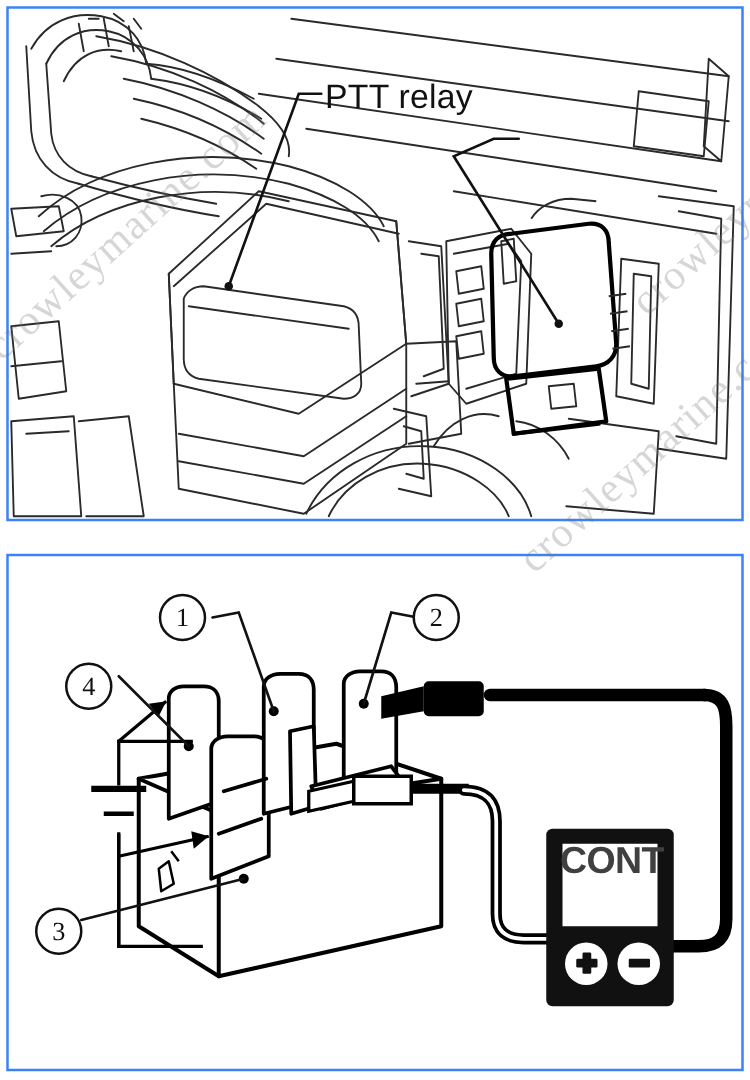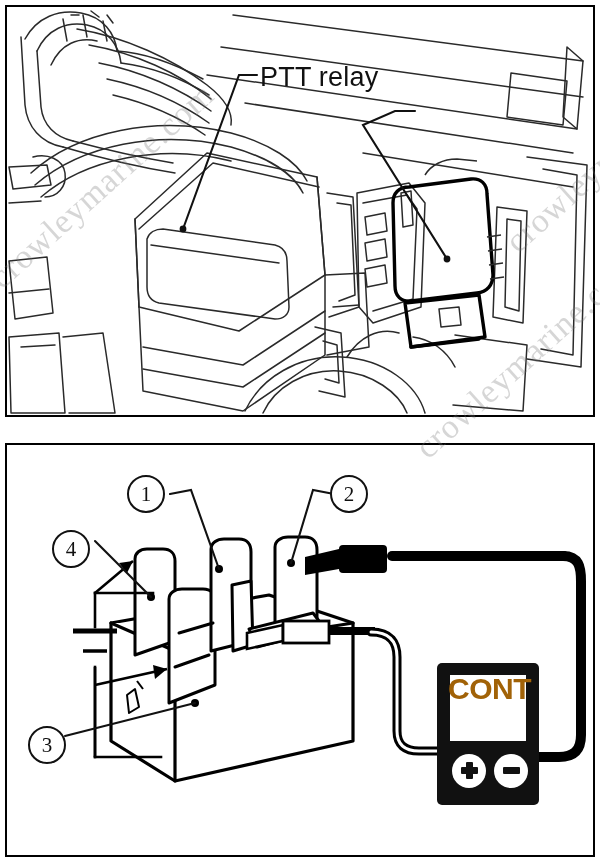--- a/index.html
+++ b/index.html
@@ -1,31 +1,31 @@
 <!DOCTYPE html>
 <html><head>
 <meta charset="utf-8">
 <style>
   html,body{margin:0;padding:0;background:#fff;}
   body{width:600px;height:864px;font-family:"Liberation Sans",sans-serif;position:relative;overflow:hidden;}
 
   .page{position:absolute;inset:0;background:#ffffff;}
 
-  .panel{position:absolute;background:#fff;border:2px solid #000000;box-sizing:border-box;overflow:hidden;}
+  .panel{position:absolute;background:#fff;border:2px solid #3b82f6;box-sizing:border-box;overflow:hidden;}
   #panel-top{left:5px;top:5px;width:590px;height:412px;}
   #panel-bottom{left:5px;top:443px;width:590px;height:414px;}
 
   .svg-layer{position:absolute;left:0;top:0;width:100%;height:100%;display:block;}
 
   .label{position:absolute;color:#111;font-family:"Liberation Sans",sans-serif;white-space:pre;line-height:1.08;}
   .lbl-ptt{left:253px;top:56px;font-size:27px;letter-spacing:.2px;}
   .lbl-o2{left:413px;top:92px;font-size:26px;letter-spacing:.2px;}
   .lbl-o2 .sub{font-size:17px;vertical-align:baseline;position:relative;top:4px;}
   .lbl-o2 .l2{display:block;margin-top:2px;}
-  .lbl-cont{position:absolute;left:443px;top:672px;width:93px;text-align:center;font-size:30px;font-weight:bold;color:#a16207;font-family:"Liberation Sans",sans-serif;letter-spacing:-.5px;}
+  .lbl-cont{position:absolute;left:443px;top:672px;width:93px;text-align:center;font-size:30px;font-weight:bold;color:#404040;font-family:"Liberation Sans",sans-serif;letter-spacing:-.5px;}
 
   .callout{position:absolute;width:34px;height:34px;border:2.4px solid #111;border-radius:50%;
            display:flex;align-items:center;justify-content:center;font-size:21px;color:#111;background:#fff;
            font-family:"Liberation Serif",serif;}
   #callout-1{left:127px;top:475px;}
   #callout-2{left:330px;top:475px;}
   #callout-3{left:28px;top:726px;}
   #callout-4{left:52px;top:530px;}
 
   .watermark{position:absolute;color:rgba(120,120,120,0.30);font-size:34px;font-family:"Liberation Serif",serif;

